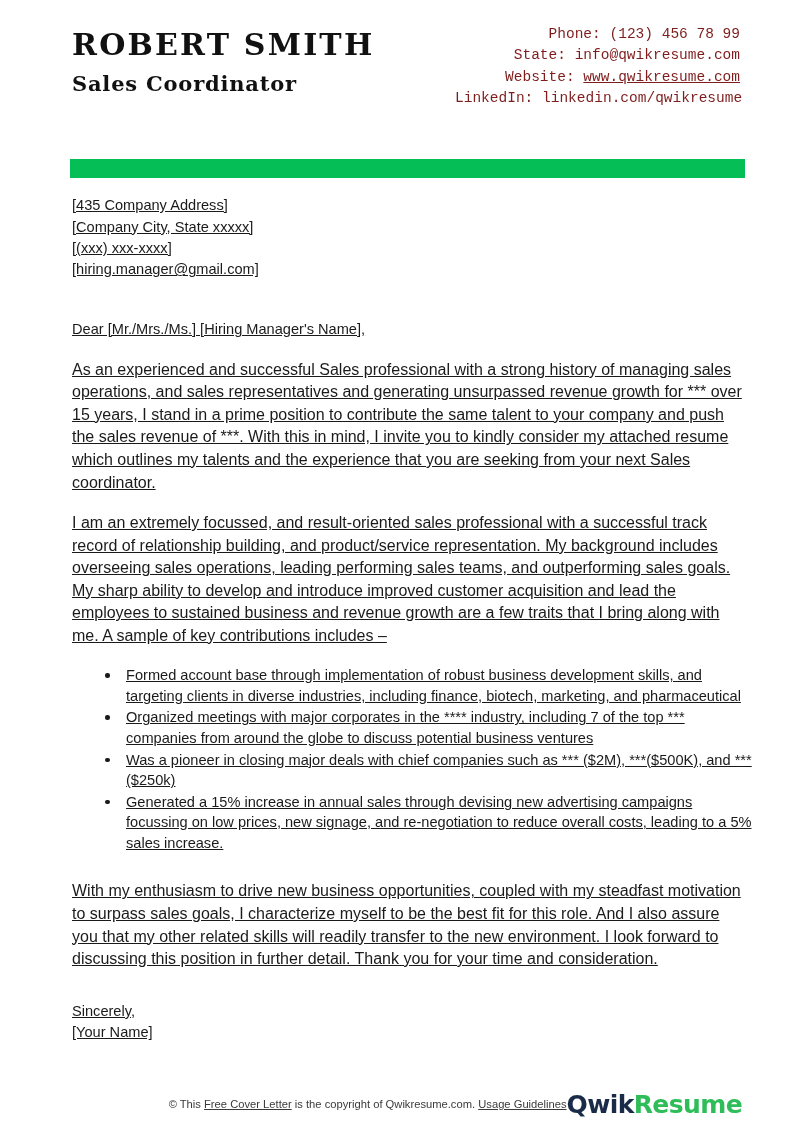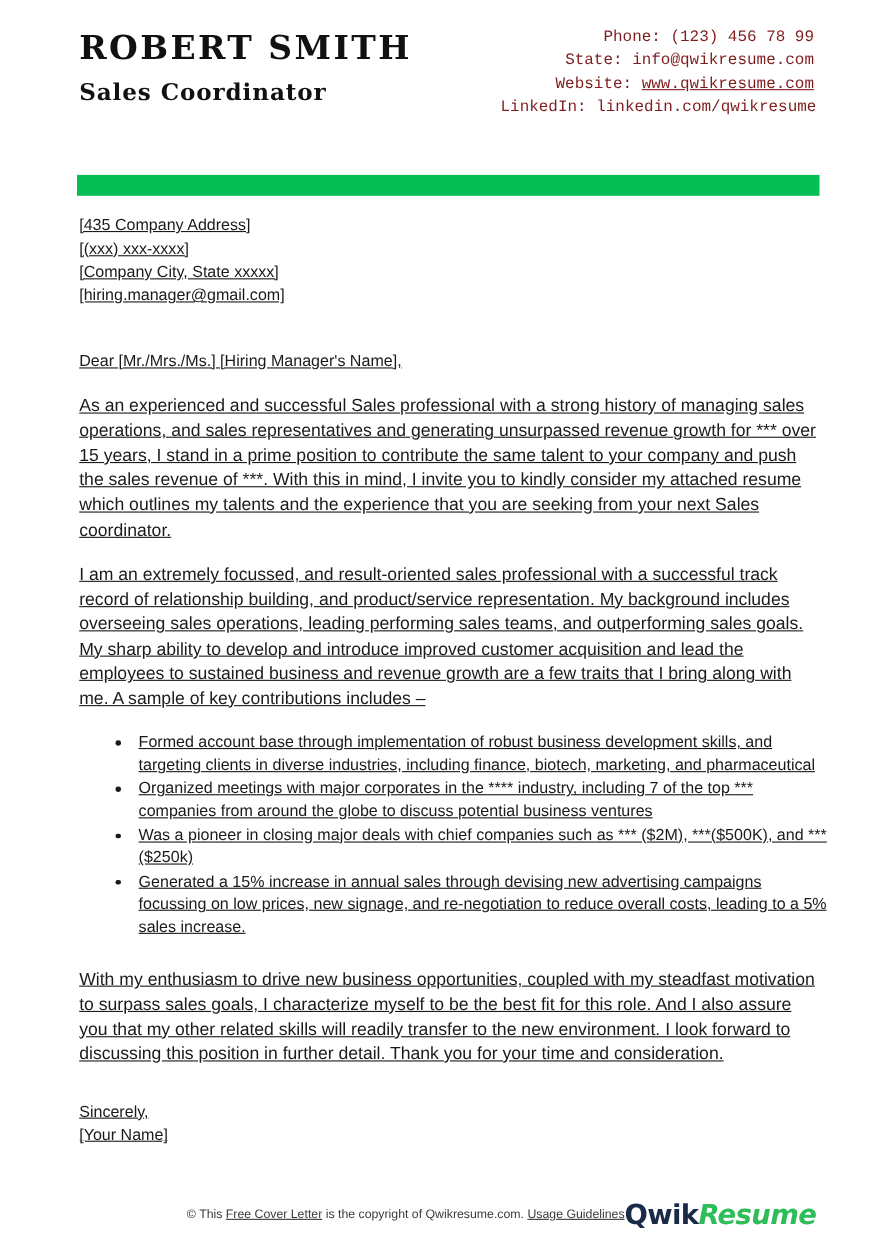--- a/index.html
+++ b/index.html
@@ -183,22 +183,22 @@
   </div>
 
   <div class="accent-bar" style="background: rgb(5, 190, 85);"></div>
 
   <div class="content">
 
     <div class="block-date">[Today's Date]</div>
 
     <div class="block-company">
       <div>[435 Company Address]</div>
+      <div>[Company City, State xxxxx]</div>
       <div>[(xxx) xxx-xxxx]</div>
-      <div>[Company City, State xxxxx]</div>
       <div>[hiring.manager@gmail.com]</div>
     </div>
 
     <div class="salutation">Dear [Mr./Mrs./Ms.] [Hiring Manager's Name],</div>
 
     <div class="para">As an experienced and successful Sales professional with a strong history of managing sales operations, and sales representatives and generating unsurpassed revenue growth for *** over 15 years, I stand in a prime position to contribute the same talent to your company and push the sales revenue of ***. With this in mind, I invite you to kindly consider my attached resume which outlines my talents and the experience that you are seeking from your next Sales coordinator.</div>
 
     <div class="para">I am an extremely focussed, and result-oriented sales professional with a successful track record of relationship building, and product/service representation. My background includes overseeing sales operations, leading performing sales teams, and outperforming sales goals. My sharp ability to develop and introduce improved customer acquisition and lead the employees to sustained business and revenue growth are a few traits that I bring along with me. A sample of key contributions includes –</div>
 
     <ul class="bullets">
@@ -212,16 +212,16 @@
 
     <div class="signoff">
       <div>Sincerely,</div>
       <div>[Your Name]</div>
     </div>
 
   </div>
 
   <div class="footer">
     <div class="footer-text"><span>© This </span><span class="underline-link">Free Cover Letter</span><span> is the copyright of Qwikresume.com. </span><span class="underline-link">Usage Guidelines</span></div>
-    <div class="logo"><span style="color: rgb(26, 43, 74);">Qwik</span><span style="color: rgb(46, 189, 89); font-style: italic;">Resume</span></div>
+    <div class="logo"><span style="color: rgb(26, 43, 74);">Qwik</span><span style="color: rgb(46, 189, 89);">Resume</span></div>
   </div>
 
 </div>
 
 </body></html>

